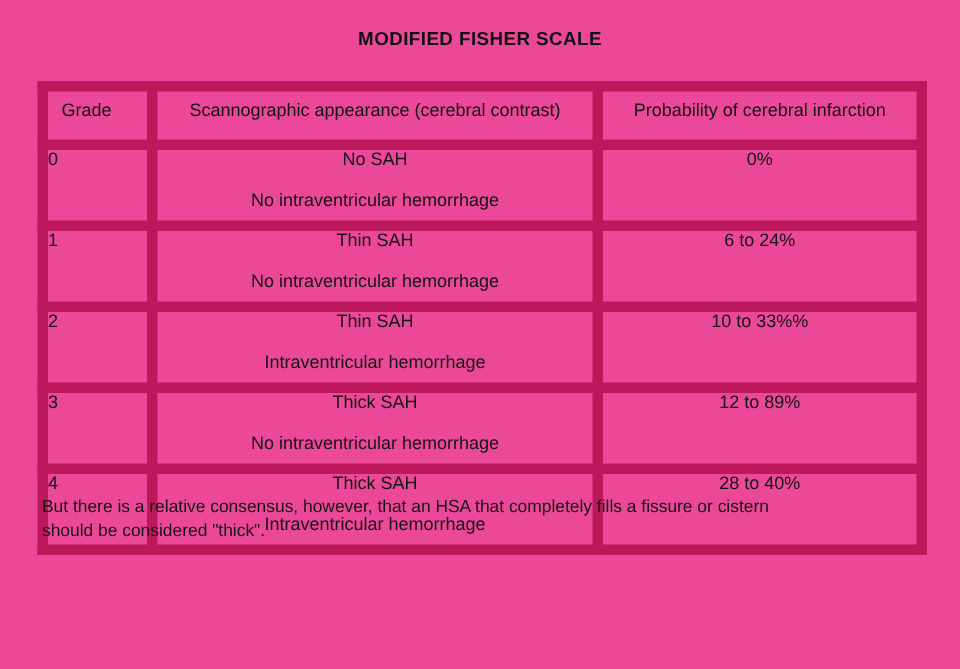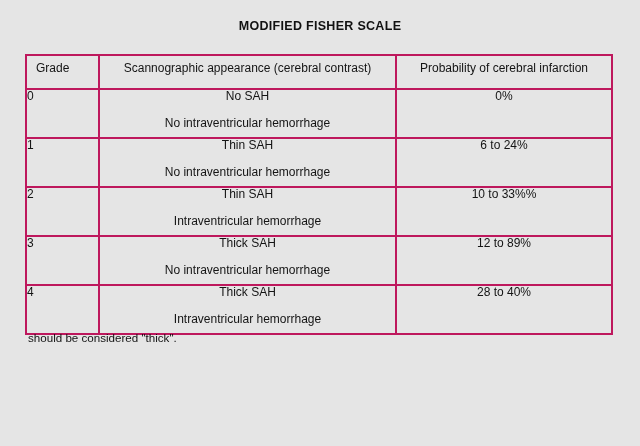--- a/index.html
+++ b/index.html
@@ -15,21 +15,21 @@
     overflow: hidden;
     position: relative;
   }
 
   .page {
     position: absolute;
     left: 0;
     top: 0;
     width: 640px;
     height: 446px;
-    background: #e5e5e5;
+    background: #ec4899;
   }
 
   .title {
     position: absolute;
     left: 0;
     top: 19px;
     width: 640px;
     text-align: center;
     font-size: 12.5px;
     font-weight: bold;
@@ -44,21 +44,21 @@
     width: 587px;
   }
 
   table.fisher {
     border-collapse: collapse;
     width: 587px;
     table-layout: fixed;
   }
 
   table.fisher td, table.fisher th {
-    border: 2px solid #be185d;
+    border: 7px solid #be185d;
     font-weight: normal;
     font-size: 12px;
     color: #141414;
     vertical-align: top;
     line-height: 1.05;
   }
 
   col.c-grade  { width: 73px; }
   col.c-appear { width: 297px; }
   col.c-prob   { width: 216px; }
@@ -190,18 +190,19 @@
           </td>
           <td class="cell-prob">28 to 40%</td>
         </tr>
       </tbody>
     </table>
   </div>
 
   <div class="notes">
 
     <span class="note2-block">
+      <span class="cont">But there is a relative consensus, however, that an HSA that completely fills a fissure or cistern</span>
       <span class="cont">should be considered "thick".</span>
     </span>
   </div>
 
 
 </div>
 
 </body></html>

